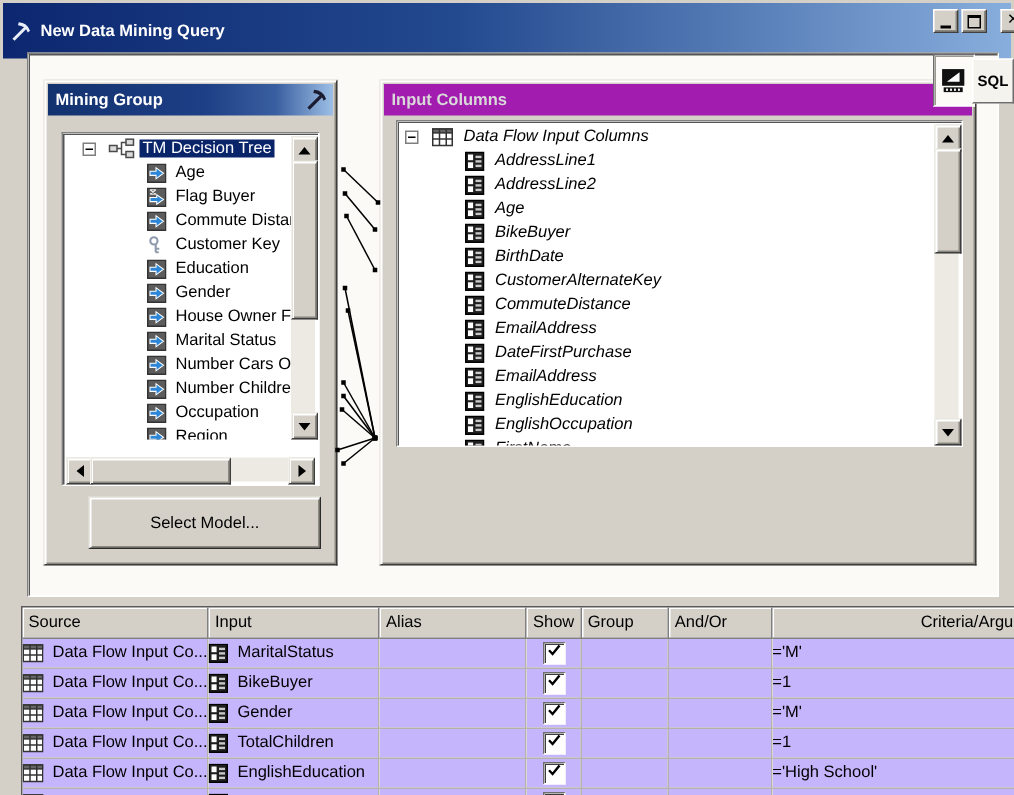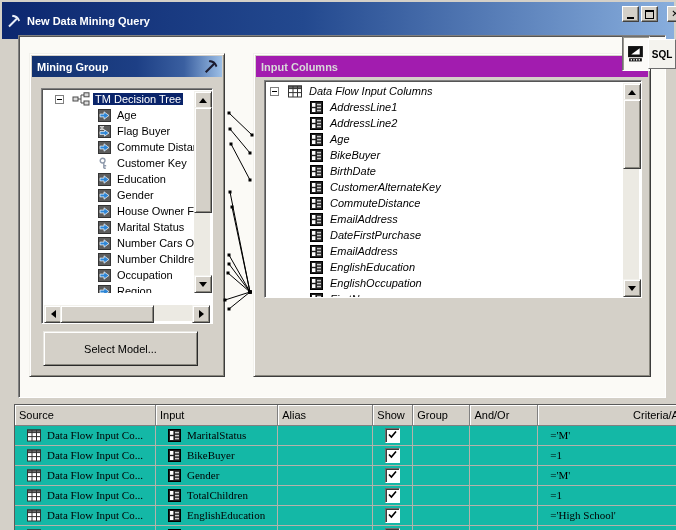--- a/index.html
+++ b/index.html
@@ -47,33 +47,33 @@
   .vsb{position:absolute;width:16px;background:#eceae3;}
   .hsb{position:absolute;height:16px;background:#eceae3;}
   .sbtn{position:absolute;width:16px;height:16px;display:flex;align-items:center;justify-content:center;}
   .thumb{position:absolute;}
   .tri{width:0;height:0;border:4px solid transparent;}
   .tri.up{border-bottom:5px solid #000;margin-top:-4px;}
   .tri.down{border-top:5px solid #000;margin-bottom:-4px;}
   .tri.left{border-right:5px solid #000;margin-left:-4px;}
   .tri.right{border-left:5px solid #000;margin-right:-4px;}
 
-  #select-model{position:absolute;left:13px;top:277px;width:153px;height:33px;display:flex;align-items:center;justify-content:center;background:#d4d0c8;border:1px solid;border-color:#e8e6e0 #2a2a2a #2a2a2a #e8e6e0;box-shadow:inset 1px 1px 0 #fff,inset -1px -1px 0 #8a887f;}
+  #select-model{position:absolute;left:29px;top:277px;width:153px;height:33px;display:flex;align-items:center;justify-content:center;background:#d4d0c8;border:1px solid;border-color:#e8e6e0 #2a2a2a #2a2a2a #e8e6e0;box-shadow:inset 1px 1px 0 #fff,inset -1px -1px 0 #8a887f;}
 
   #conn-svg{position:absolute;left:204px;top:45px;width:40px;height:240px;overflow:visible;}
 
   #design-btn{position:absolute;left:622px;top:36px;width:26px;height:33px;background:#fcfbf8;border:1px solid;border-color:#6e6e6e #fff #fff #6e6e6e;box-shadow:inset 1px 1px 0 #9a988f;display:flex;align-items:center;justify-content:center;}
   #sql-btn{position:absolute;left:648px;top:39px;width:26px;height:28px;background:#f4f3ee;border:1px solid;border-color:#fff #6e6e6e #6e6e6e #fff;display:flex;align-items:center;justify-content:center;font-size:10px;font-weight:bold;}
 
   
   #grid{position:absolute;left:14px;top:404px;width:800px;border-top:1px solid #5a5a5a;border-left:1px solid #5a5a5a;background:#fff;}
   table{border-collapse:collapse;table-layout:fixed;}
   th{height:20px;background:#d4d0c8;font-weight:normal;text-align:left;padding:0 4px;border-right:1px solid #808080;border-bottom:1px solid #808080;box-shadow:inset 1px 1px 0 #fff;overflow:hidden;white-space:nowrap;box-sizing:border-box;}
   th.center{text-align:center;}
-  td{height:20px;background:#14b8a6;border-right:1px solid #b4b2aa;border-bottom:1px solid #b4b2aa;padding:0 12px;overflow:hidden;white-space:nowrap;box-sizing:border-box;font-family:Liberation Serif, serif;}
+  td{height:20px;background:#c4b5fd;border-right:1px solid #b4b2aa;border-bottom:1px solid #b4b2aa;padding:0 0;overflow:hidden;white-space:nowrap;box-sizing:border-box;}
   .cellflex{display:flex;align-items:center;gap:6px;overflow:hidden;}
   .cb{width:13px;height:13px;background:#fff;border:1px solid;border-color:#6e6e6e #fff #fff #6e6e6e;box-shadow:inset 1px 1px 0 #3c3c3c;display:flex;align-items:center;justify-content:center;margin:0 auto;}
 </style>
 </head>
 <body>
 
 <div id="window">
 
   <div id="titlebar">
     <span id="title-icon">

